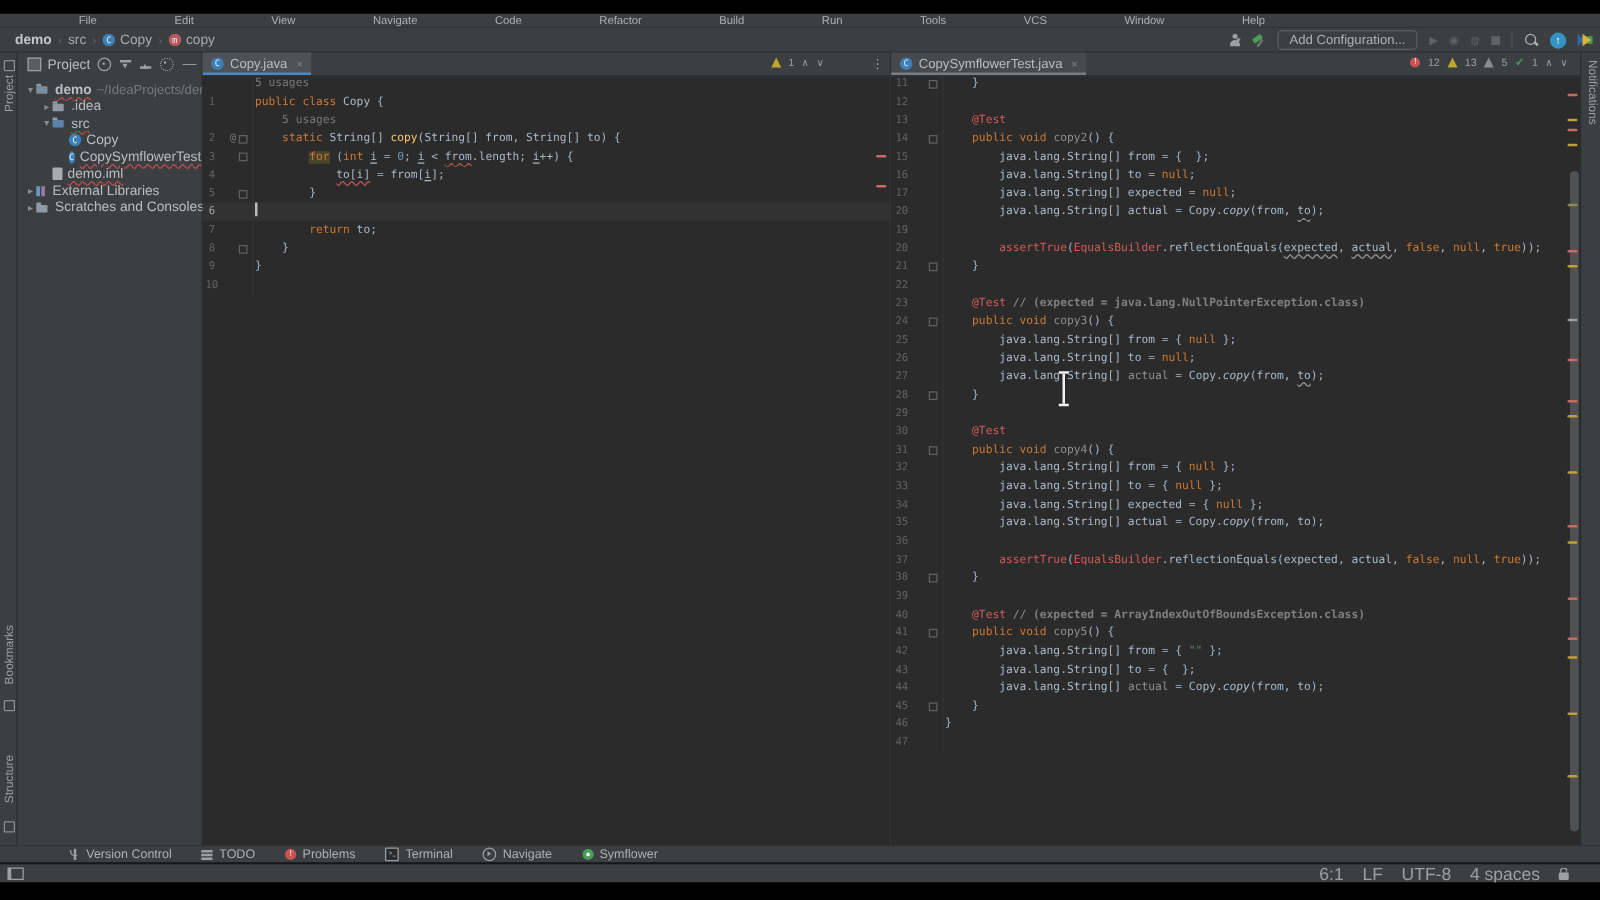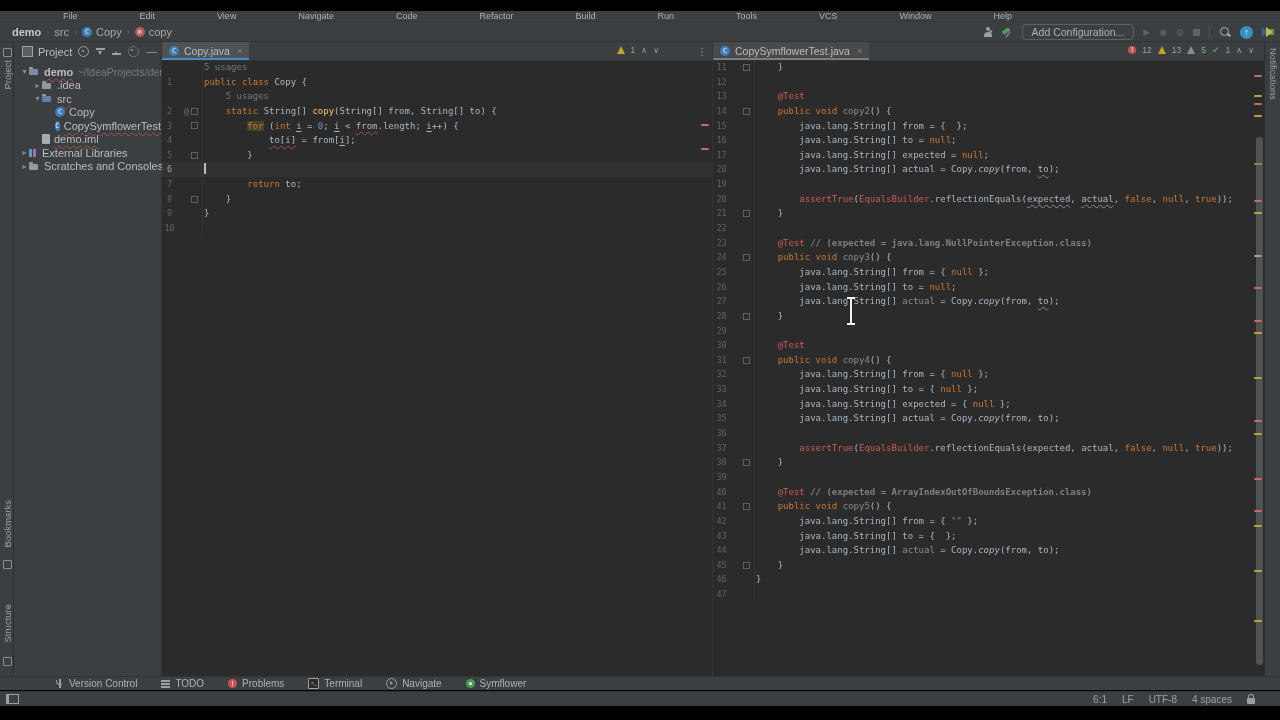--- a/index.html
+++ b/index.html
@@ -128,21 +128,21 @@
   .bi-branch::before{content:"";position:absolute;left:4px;top:0;width:1.5px;height:9px;background:#9DA0A2;}
   .bi-branch::after{content:"";position:absolute;left:1px;top:1px;width:5px;height:4px;border:1.5px solid #9DA0A2;border-top:none;border-right:none;border-radius:0 0 0 4px;}
   .bi-todo::before{content:"";position:absolute;left:0;top:1px;width:9px;height:1.5px;background:#9DA0A2;box-shadow:0 3px 0 #9DA0A2,0 6px 0 #9DA0A2;}
   .bi-prob{background:#C75450;border-radius:50%;color:#fff;font-size:7px;line-height:9px;text-align:center;}
   .bi-term{background:#2B2B2B;border:1px solid #9DA0A2;border-radius:1px;color:#C8CBCD;font-size:5px;line-height:8px;text-align:center;}
   .bi-serv{border:1.5px solid #9DA0A2;border-radius:50%;}
   .bi-serv::after{content:"";position:absolute;left:3px;top:2px;border-left:3px solid #9DA0A2;border-top:2px solid transparent;border-bottom:2px solid transparent;}
   .bi-sym{background:#4B9C58;border-radius:50%;}
   .bi-sym::after{content:"";position:absolute;left:3px;top:3px;width:3px;height:3px;background:#E7F2E8;border-radius:50%;}
   .statusbar{position:absolute;left:0;top:691px;width:1280px;height:15px;background:#3C3F41;border-top:1px solid #323232;
-             display:flex;align-items:center;box-sizing:border-box;padding:0 25px 0 6px;font-size:10px;color:#9DA0A3;}
+             display:flex;align-items:center;box-sizing:border-box;padding:0 25px 0 6px;font-size:14px;color:#9DA0A3;}
   .sb-right{margin-left:auto;display:flex;align-items:center;gap:15px;}
   .winic{width:9px;height:8px;border:1px solid #9DA0A2;border-left-width:3px;}
   .lock{width:8px;height:6px;background:#9DA0A2;border-radius:1px;position:relative;margin-top:3px;}
   .lock::before{content:"";position:absolute;left:1px;top:-4px;width:4px;height:4px;border:1.5px solid #9DA0A2;border-bottom:none;border-radius:3px 3px 0 0;}
   .blackbar{position:absolute;left:0;width:1280px;background:#000;}
   
   .ibeam{position:absolute;left:846px;top:297px;width:10px;height:28px;z-index:50;filter:drop-shadow(0 0 1px #222);}
   .ibeam .bar{position:absolute;left:4px;top:2px;width:2px;height:24px;background:#F2F2F2;}
   .ibeam .c1,.ibeam .c2{position:absolute;left:1px;width:8px;height:2px;background:#F2F2F2;}
   .ibeam .c1{top:0;} .ibeam .c2{bottom:0;}

